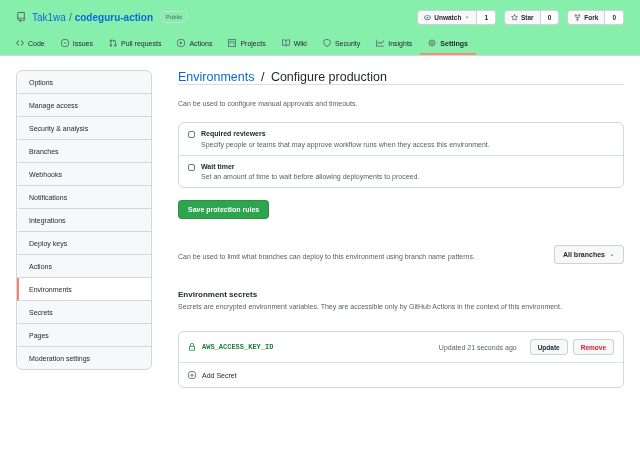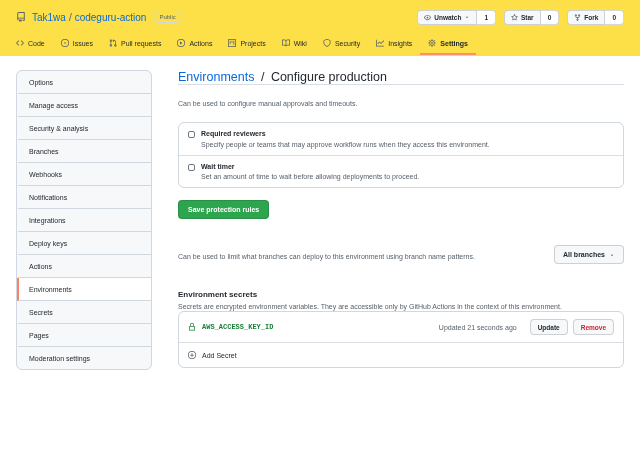--- a/index.html
+++ b/index.html
@@ -6,26 +6,26 @@
   html,body { width:640px; height:457px; }
   body {
     font-family: "Liberation Sans", "DejaVu Sans", sans-serif;
     color:#24292f; background:#fff; overflow:hidden;
   }
   svg { display:block; flex-shrink:0; }
   a { text-decoration:none; color:inherit; cursor:pointer; }
   button { font-family:inherit; cursor:pointer; }
 
   
-  .pagehead { background:#fde047; border-bottom:1px solid #d0d7de; padding-top:7px; }
+  .pagehead { background:#86efac; border-bottom:1px solid #d0d7de; padding-top:7px; }
   .title-row { display:flex; align-items:center; padding:0 16px; height:20px; }
   .repo-icon { color:#57606a; margin-right:6px; }
   .repo-title { font-size:10px; font-weight:400; display:flex; align-items:center; }
   .repo-title a { color:#0969da; }
-  .repo-title .name { font-weight:400; }
+  .repo-title .name { font-weight:700; }
   .repo-title .slash { color:#57606a; margin:0 3px; }
   .badge {
     margin-left:7px; font-size:6px; font-weight:500; color:#57606a;
     border:1px solid #d0d7de; border-radius:10px; padding:2px 5px; line-height:1;
   }
   .head-actions { margin-left:auto; display:flex; gap:8px; }
   .btn-group { display:flex; }
   .btn-group .seg {
     display:flex; align-items:center; gap:3px;
     background:#f6f8fa; border:1px solid rgba(27,31,36,0.18);
@@ -93,21 +93,21 @@
 
   .deployment { margin-top:26px; display:flex; justify-content:space-between; align-items:center; gap:12px; }
   .btn-secondary {
     display:flex; align-items:center; gap:4px; flex-shrink:0;
     background:#f6f8fa; border:1px solid rgba(27,31,36,0.18); border-radius:4px;
     font-size:7px; font-weight:700; color:#24292f; padding:5px 8px;
   }
   .btn-secondary svg { color:#57606a; }
 
   .secrets { margin-top:26px; }
-  .secrets-box { border:1px solid #d0d7de; border-radius:6px; }
+  .secrets-box { margin-top:20px; border:1px solid #d0d7de; border-radius:6px; }
   .secret-row { display:flex; align-items:center; padding:7px 9px; border-bottom:1px solid #d8dee4; }
   .secret-row:last-child { border-bottom:0; }
   .lock { color:#1a7f37; }
   .secret-name {
     font-family:"Liberation Mono","DejaVu Sans Mono",monospace;
     font-size:7px; font-weight:700; color:#1a7f37; margin-left:6px;
   }
   .secret-updated { margin-left:auto; font-size:7px; color:#57606a; margin-right:8px; }
   .btn-xs {
     font-size:6.5px; font-weight:700; background:#f6f8fa;

